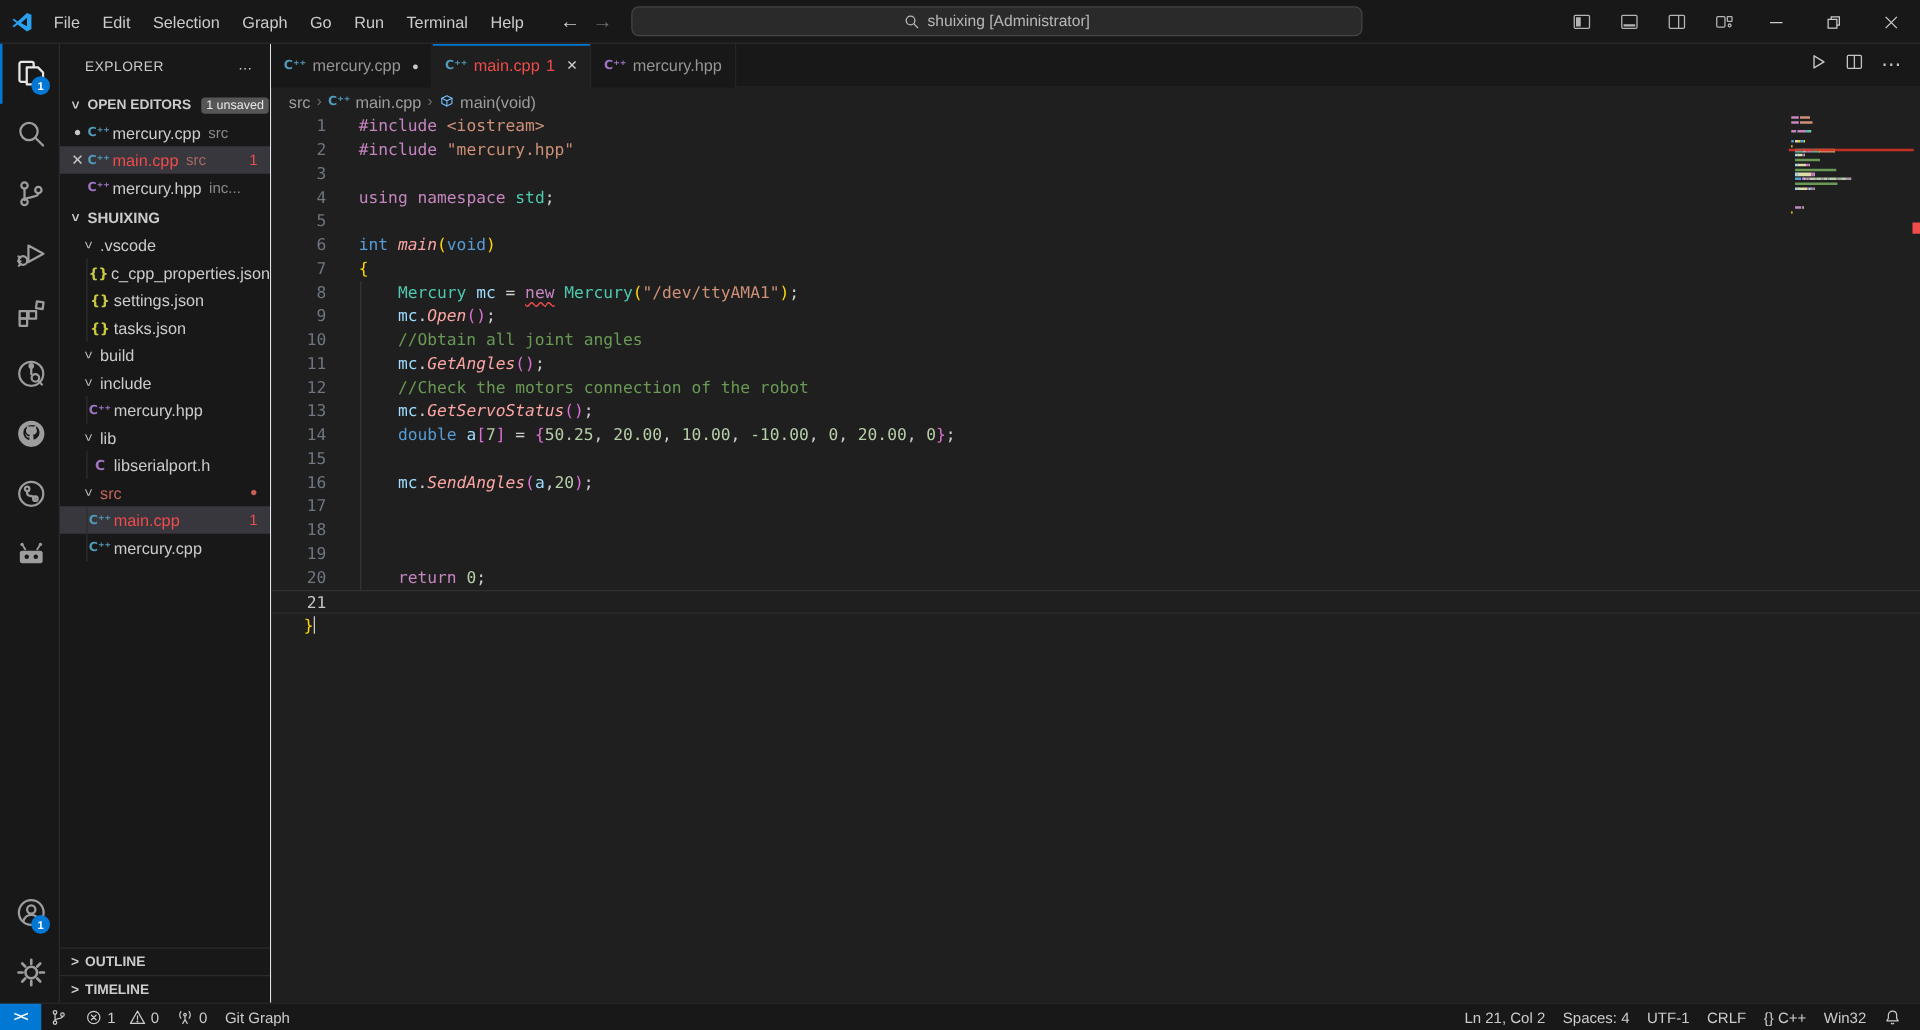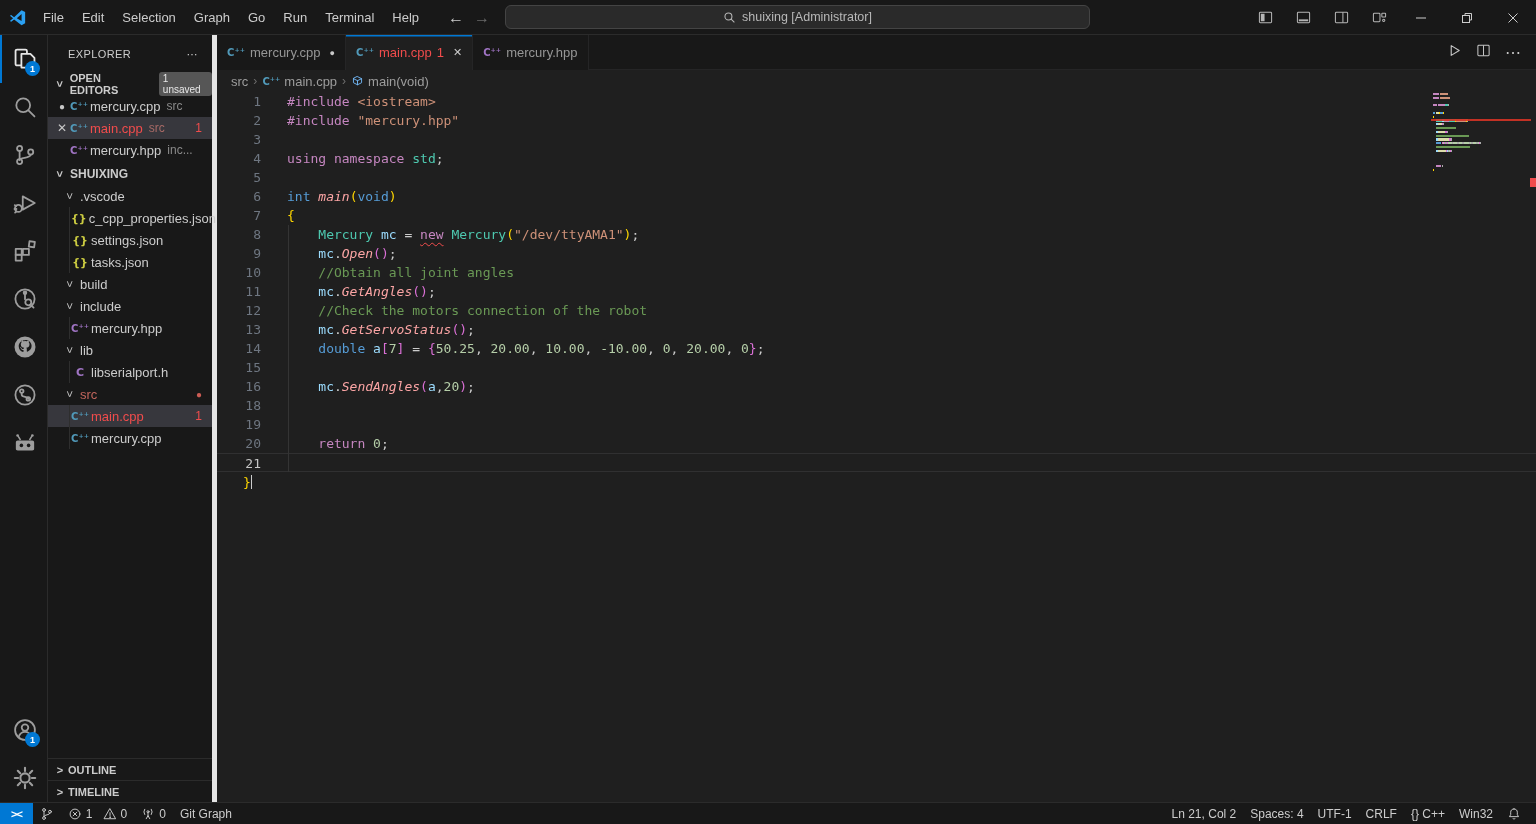--- a/index.html
+++ b/index.html
@@ -30,21 +30,21 @@
     display:flex; flex-direction:column; align-items:stretch; }
   .ab-item{ position:relative; height:48px; display:flex; align-items:center;
     justify-content:center; color:#9d9d9d; border-left:2px solid transparent; }
   .ab-item.active{ color:#e7e7e7; border-left-color:#0078d4; }
   .ab-badge{ position:absolute; right:7px; bottom:7px; min-width:15px; height:15px;
     border-radius:50%; background:#0078d4; color:#fff; font-size:9px; display:flex;
     align-items:center; justify-content:center; font-weight:700; }
   .ab-spacer{ flex:1; }
 
   
-  .sidebar{ width:169px; background:#181818; border-right:5px solid #e5e5e5;
+  .sidebar{ width:169px; background:#181818; border-right:1px solid #e5e5e5;
     display:flex; flex-direction:column; font-size:13px; }
   .sb-title{ height:30px; display:flex; align-items:center; justify-content:space-between;
     padding:8px 14px 0 20px; font-size:11px; letter-spacing:.4px; color:#cccccc; }
   .sec-head{ height:22px; display:flex; align-items:center; font-size:11px; font-weight:700;
     color:#cccccc; padding-left:4px; gap:2px; }
   .sec-badge{ margin-left:6px; background:#565656; color:#e8e8e8; font-weight:400;
     font-size:10px; padding:1px 4px; border-radius:3px; }
   .chev{ display:inline-block; width:16px; text-align:center; color:#cccccc;
     font-size:11px; transform:none; }
   .chev.open{ transform:rotate(90deg); }
@@ -468,20 +468,21 @@
         <div class="line"><span class="ln">7</span><span class="lc"><span class="tok-b1">{</span></span></div>
         <div class="line"><span class="ln">8</span><span class="lc"><span class="tok-pu">    </span><span class="tok-cl">Mercury</span><span class="tok-pu"> </span><span class="tok-va">mc</span><span class="tok-pu"> = </span><span class="tok-kwe">new</span><span class="tok-pu"> </span><span class="tok-cl">Mercury</span><span class="tok-b1">(</span><span class="tok-st">"/dev/ttyAMA1"</span><span class="tok-b1">)</span><span class="tok-pu">;</span></span></div>
         <div class="line"><span class="ln">9</span><span class="lc"><span class="tok-pu">    </span><span class="tok-va">mc</span><span class="tok-pu">.</span><span class="tok-fn">Open</span><span class="tok-b2">()</span><span class="tok-pu">;</span></span></div>
         <div class="line"><span class="ln">10</span><span class="lc"><span class="tok-pu">    </span><span class="tok-co">//Obtain all joint angles</span></span></div>
         <div class="line"><span class="ln">11</span><span class="lc"><span class="tok-pu">    </span><span class="tok-va">mc</span><span class="tok-pu">.</span><span class="tok-fn">GetAngles</span><span class="tok-b2">()</span><span class="tok-pu">;</span></span></div>
         <div class="line"><span class="ln">12</span><span class="lc"><span class="tok-pu">    </span><span class="tok-co">//Check the motors connection of the robot</span></span></div>
         <div class="line"><span class="ln">13</span><span class="lc"><span class="tok-pu">    </span><span class="tok-va">mc</span><span class="tok-pu">.</span><span class="tok-fn">GetServoStatus</span><span class="tok-b2">()</span><span class="tok-pu">;</span></span></div>
         <div class="line"><span class="ln">14</span><span class="lc"><span class="tok-pu">    </span><span class="tok-ty">double</span><span class="tok-pu"> </span><span class="tok-va">a</span><span class="tok-b2">[</span><span class="tok-nu">7</span><span class="tok-b2">]</span><span class="tok-pu"> = </span><span class="tok-b2">{</span><span class="tok-nu">50.25</span><span class="tok-pu">, </span><span class="tok-nu">20.00</span><span class="tok-pu">, </span><span class="tok-nu">10.00</span><span class="tok-pu">, </span><span class="tok-nu">-10.00</span><span class="tok-pu">, </span><span class="tok-nu">0</span><span class="tok-pu">, </span><span class="tok-nu">20.00</span><span class="tok-pu">, </span><span class="tok-nu">0</span><span class="tok-b2">}</span><span class="tok-pu">;</span></span></div>
         <div class="line"><span class="ln">15</span></div>
         <div class="line"><span class="ln">16</span><span class="lc"><span class="tok-pu">    </span><span class="tok-va">mc</span><span class="tok-pu">.</span><span class="tok-fn">SendAngles</span><span class="tok-b2">(</span><span class="tok-va">a</span><span class="tok-pu">,</span><span class="tok-nu">20</span><span class="tok-b2">)</span><span class="tok-pu">;</span></span></div>
+        <div class="line"><span class="ln">17</span><span class="lc"></span></div>
         <div class="line"><span class="ln">18</span><span class="lc"></span></div>
         <div class="line"><span class="ln">19</span><span class="lc"></span></div>
         <div class="line"><span class="ln">20</span><span class="lc"><span class="tok-pu">    </span><span class="tok-kw">return</span><span class="tok-pu"> </span><span class="tok-nu">0</span><span class="tok-pu">;</span></span></div>
         <div class="line cur"><span class="ln">21</span><span class="lc"><span class="tok-b1">}</span><span class="caret"></span></span></div>
         <div class="minimap" id="minimap">
           <div class="mrow">
             <span style="width: 6.24px; background: rgb(197, 134, 192);"></span>
             <span style="width: 0.78px; background: transparent;"></span>
             <span style="width: 7.8px; background: rgb(206, 145, 120);"></span>
           </div>

